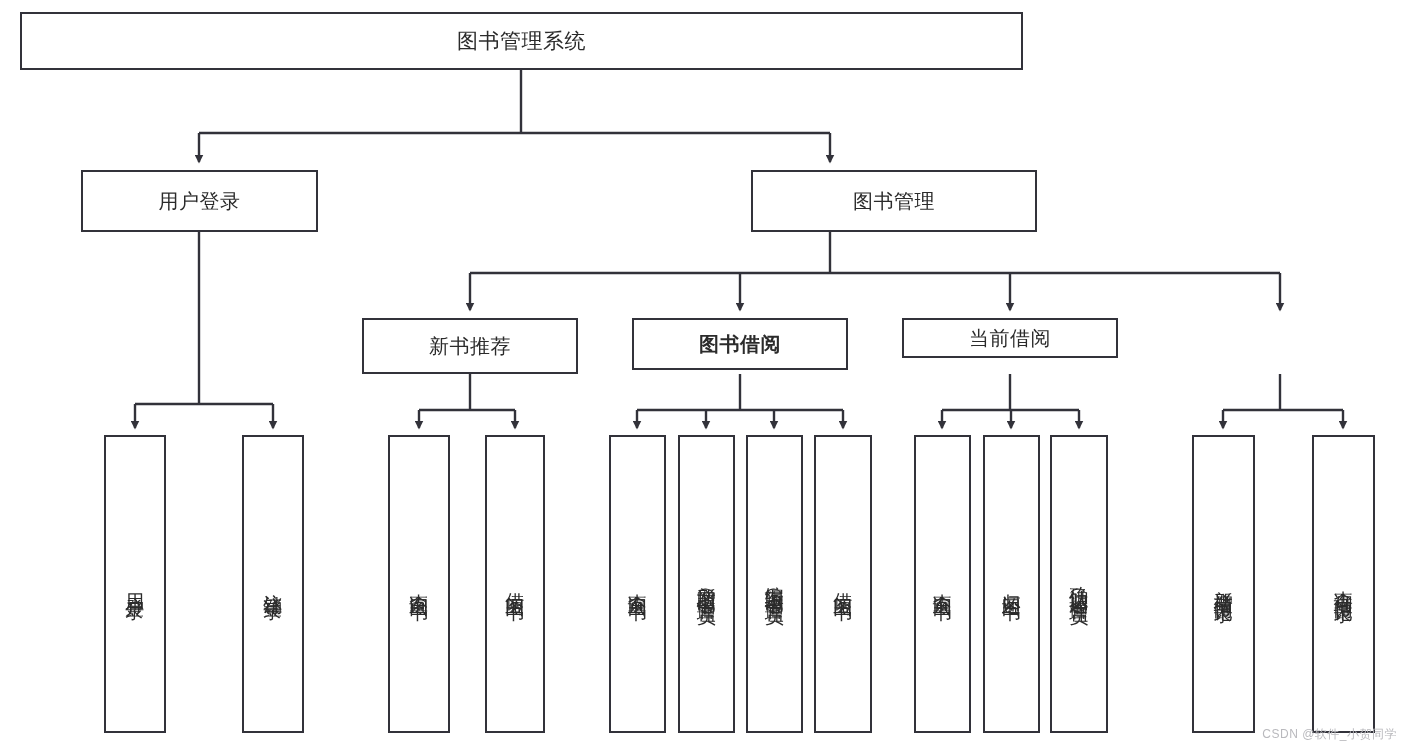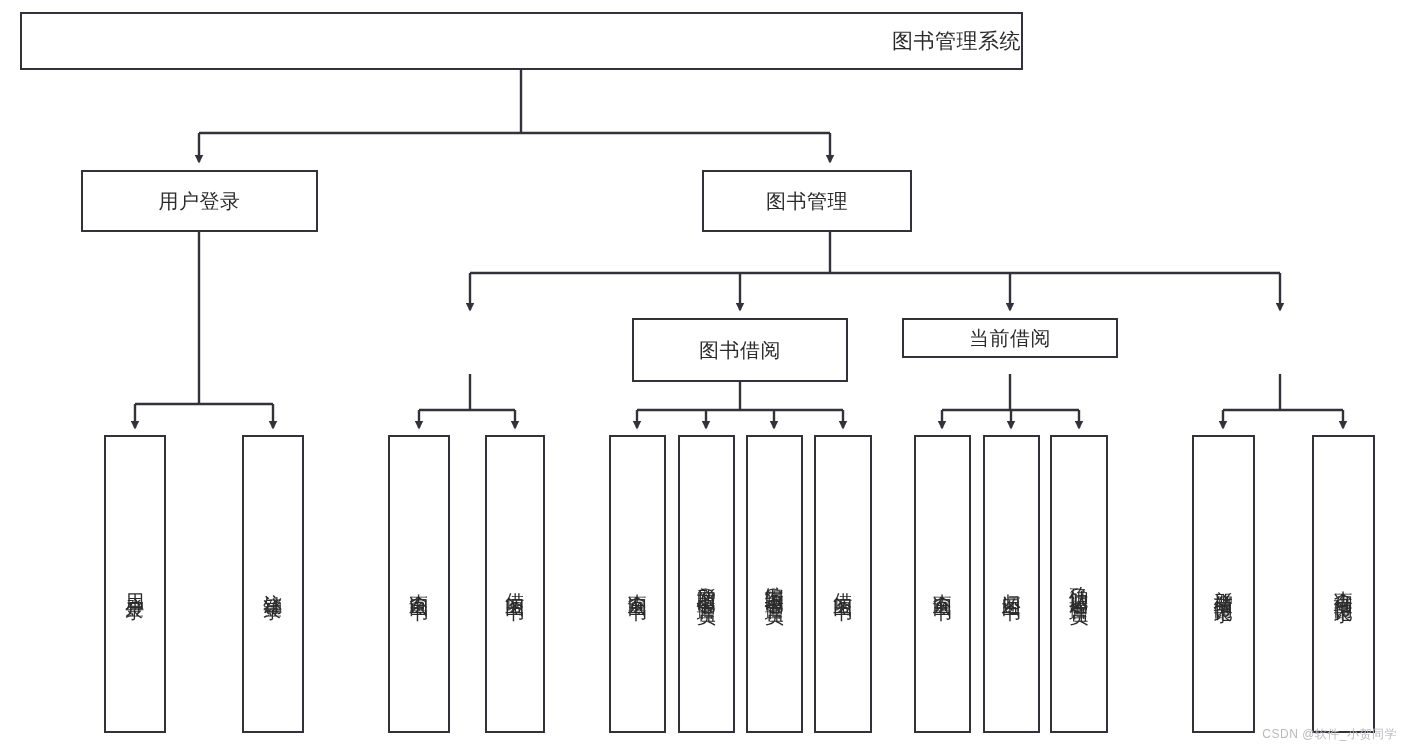--- a/index.html
+++ b/index.html
@@ -109,32 +109,35 @@
       <path d="M1011,410 L1011,428" marker-end="url(#arrowhead)"></path>
       <path d="M1079,410 L1079,428" marker-end="url(#arrowhead)"></path>
 
       <path d="M1280,374 L1280,410"></path>
       <path d="M1223,410 L1343,410"></path>
       <path d="M1223,410 L1223,428" marker-end="url(#arrowhead)"></path>
       <path d="M1343,410 L1343,428" marker-end="url(#arrowhead)"></path>
     </g>
   </svg>
 
-  <div class="node root" style="left:20px; top:12px; width:1003px; height:58px;justify-content:flex-end;">
+  <div class="node root" style="left:20px; top:12px; width:1003px; height:58px;">
     <span class="label">图书管理系统</span>
   </div>
 
   <div class="node lvl2" style="left:81px; top:170px; width:237px; height:62px;">
     <span class="label">用户登录</span>
   </div>
-  <div class="node lvl2" style="left:702px; top:170px; width:210px; height:62px;">
+  <div class="node lvl2" style="left:751px; top:170px; width:286px; height:62px;">
     <span class="label">图书管理</span>
   </div>
 
-  <div class="node lvl3" style="left:632px; top:318px; width:216px; height:64px;">
+  <div class="node lvl3" style="left:362px; top:318px; width:216px; height:56px;">
+    <span class="label">新书推荐</span>
+  </div>
+  <div class="node lvl3" style="left:632px; top:318px; width:216px; height:52px;font-weight:bold;">
     <span class="label">图书借阅</span>
   </div>
   <div class="node lvl3" style="left:902px; top:318px; width:216px; height:40px;">
     <span class="label">当前借阅</span>
   </div>
 
   <div class="node vertical" style="left:104px; top:435px; width:62px; height:298px;">
     <span class="label">用户登录</span>
   </div>
   <div class="node vertical" style="left:242px; top:435px; width:62px; height:298px;">

